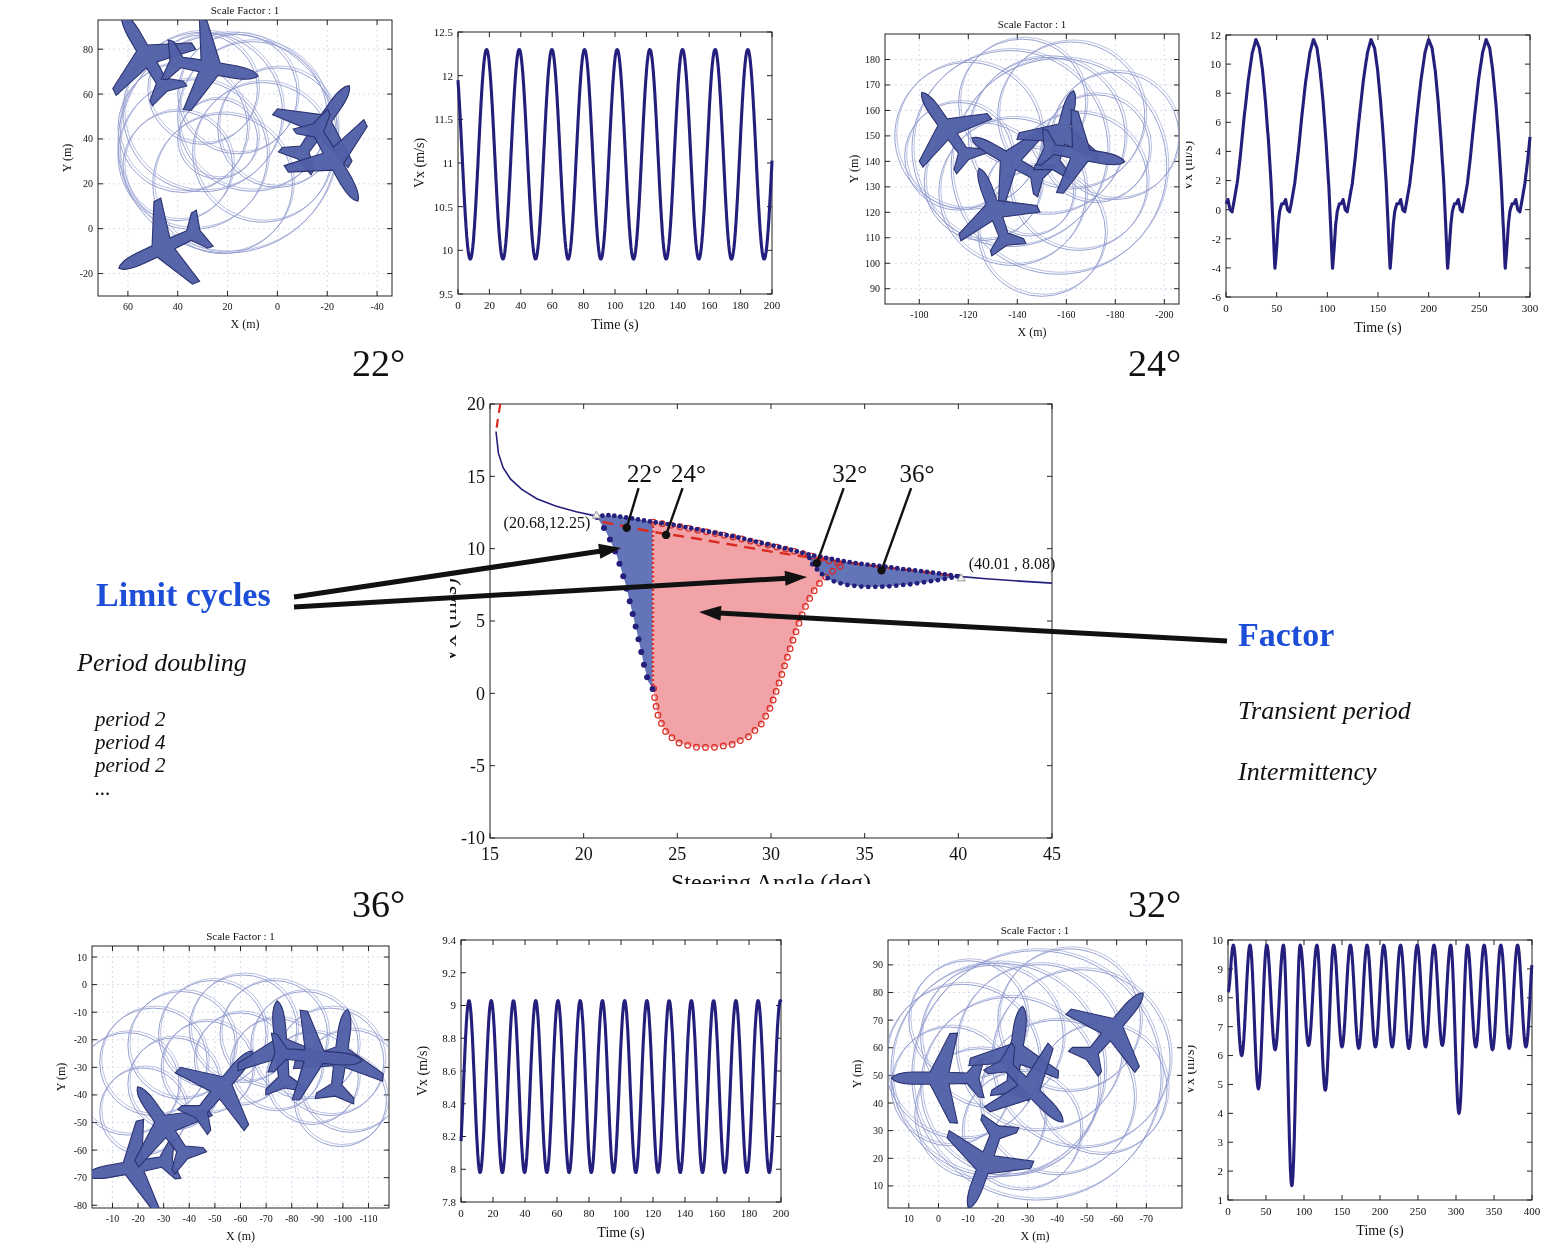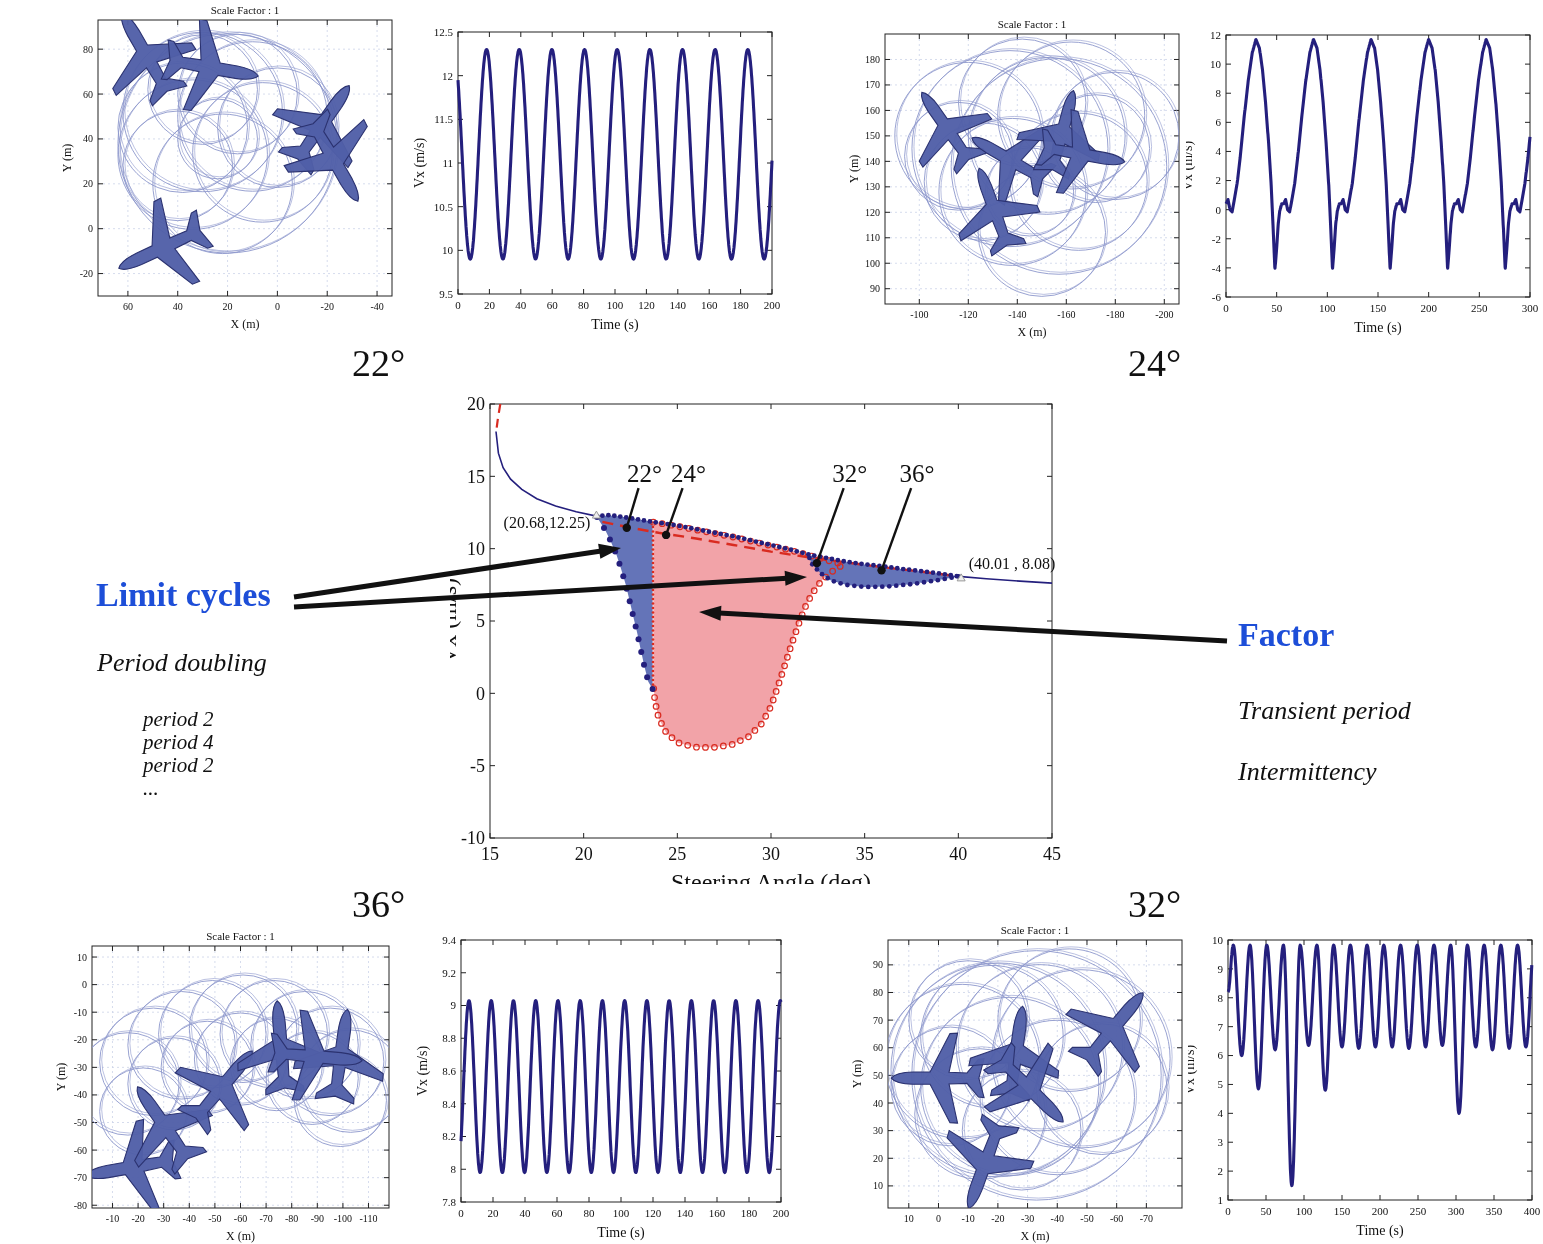--- a/index.html
+++ b/index.html
@@ -3,21 +3,21 @@
 <meta charset="utf-8">
 <style>
   html,body{margin:0;padding:0;background:#fff;}
   #page{position:relative;width:1543px;height:1244px;background:#fff;overflow:hidden;
         font-family:"Liberation Serif",serif;}
   .panel{position:absolute;}
   .angle-label{position:absolute;font-size:38px;color:#111;font-family:"Liberation Serif",serif;}
   .txt-title{position:absolute;font-weight:bold;font-size:34px;color:#1d4ed8;}
   .txt-italic{position:absolute;font-style:italic;font-size:26px;color:#111;}
   .txt-list{position:absolute;font-style:italic;font-size:21px;color:#111;line-height:23px;}
-  .txt-list div{margin-bottom:0px;margin-left:48px;}
+  .txt-list div{margin-bottom:0px;}
   svg{display:block;}
   #arrow-overlay{position:absolute;left:0;top:0;pointer-events:none;z-index:5;}
 </style>
 </head>
 <body>
 
 <div id="page">
 
   <div class="panel" style="left:60px;top:2px">
     <svg width="340" height="330">
@@ -635,21 +635,21 @@
         <text x="399.68000000000006" y="90.11999999999995" text-anchor="middle" font-size="25" font-family="&quot;Liberation Serif&quot;, serif" fill="#111">32°</text>
         <line x1="461.11999999999995" y1="96.11999999999995" x2="431.52666666666664" y2="178.36666666666667" stroke="#111" stroke-width="2.4"></line>
         <circle cx="431.52666666666664" cy="178.36666666666667" r="4.2" fill="#111"></circle>
         <text x="467.11999999999995" y="90.11999999999995" text-anchor="middle" font-size="25" font-family="&quot;Liberation Serif&quot;, serif" fill="#111">36°</text>
         <text x="140.22333333333336" y="135.69" text-anchor="end" font-size="16" font-family="&quot;Liberation Serif&quot;, serif" fill="#111">(20.68,12.25)</text>
         <text x="518.6366666666665" y="176.92000000000002" text-anchor="start" font-size="16" font-family="&quot;Liberation Serif&quot;, serif" fill="#111">(40.01 , 8.08)</text>
       </svg>
   </div>
 
   <div class="txt-title" style="left:96px;top:576px">Limit cycles</div>
-  <div class="txt-italic" style="left:97px;top:648px">Period doubling</div>
+  <div class="txt-italic" style="left:77px;top:648px">Period doubling</div>
   <div class="txt-list" style="left:95px;top:708px">
     <div>period 2</div>
     <div>period 4</div>
     <div>period 2</div>
     <div>...</div>
   </div>
 
   <div class="txt-title" style="left:1238px;top:616px">Factor</div>
   <div class="txt-italic" style="left:1238px;top:696px">Transient period</div>
   <div class="txt-italic" style="left:1238px;top:757px">Intermittency</div>

